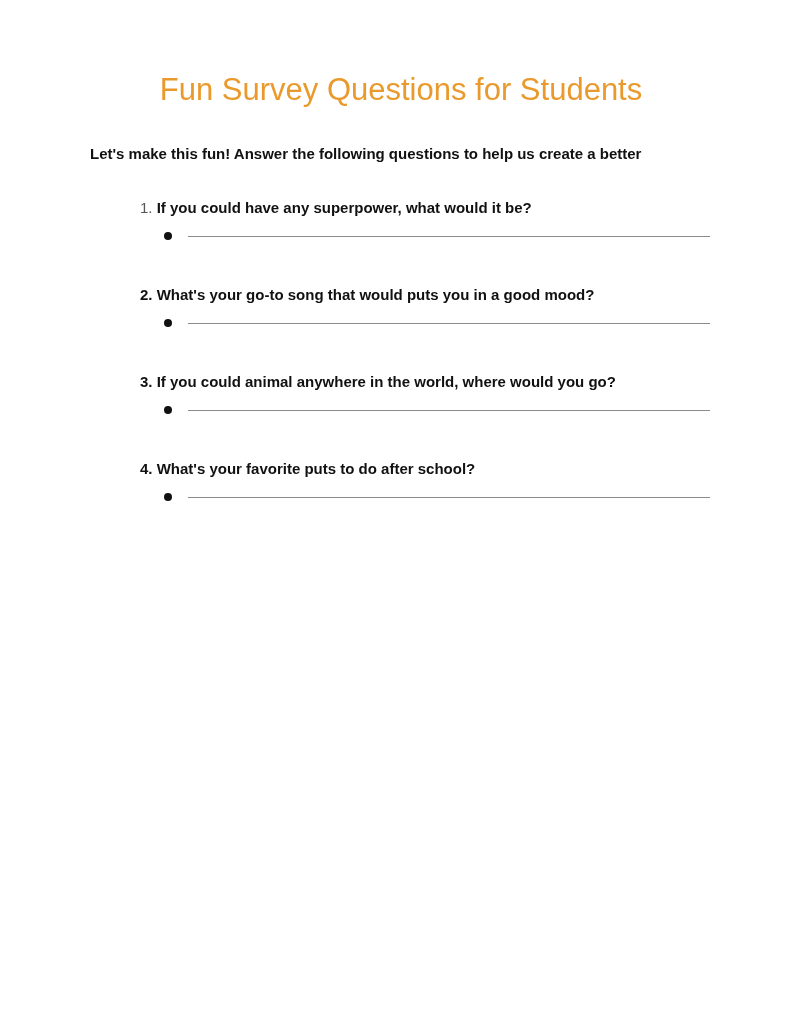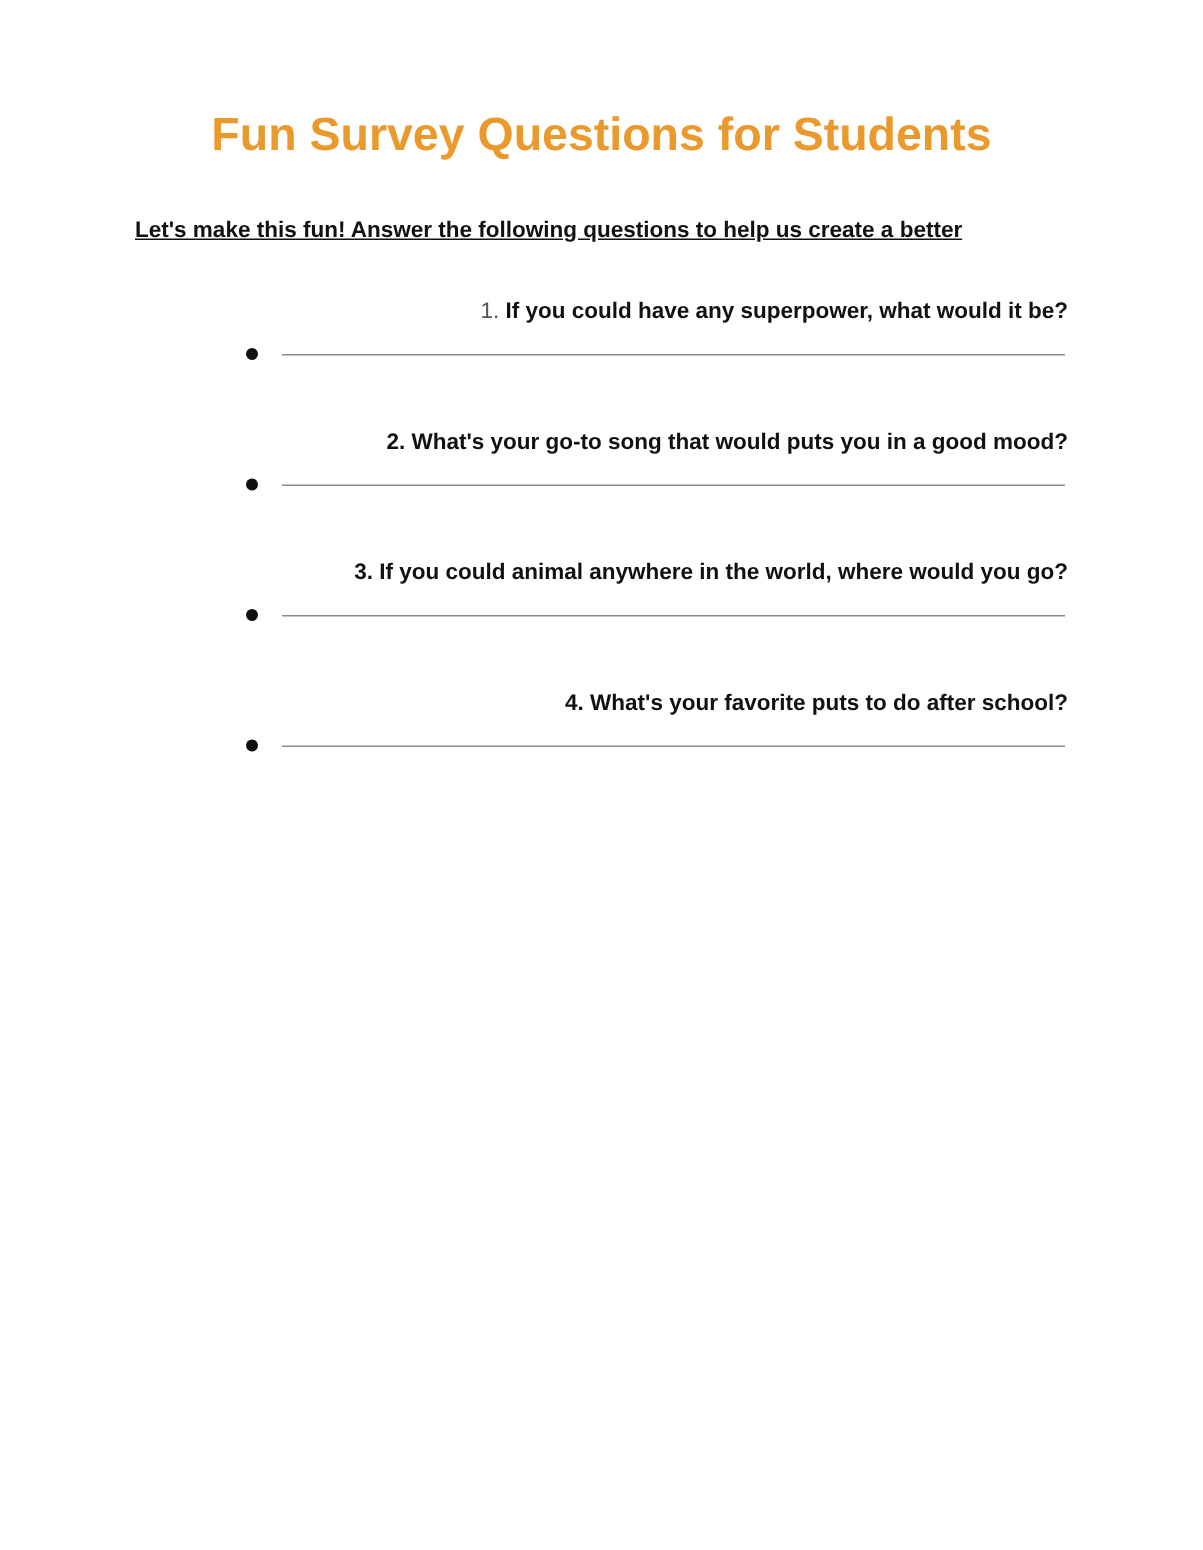--- a/index.html
+++ b/index.html
@@ -11,21 +11,21 @@
     font-family: "Liberation Sans", sans-serif;
     color: #111111;
     overflow: hidden;
   }
   .page { width: 100%; height: 100%; position: relative; }
 
   h1.doc-title {
     margin: 72px 0 0;
     text-align: center;
     font-size: 31px;
-    font-weight: bold;
+    font-weight: normal;
     color: #EA9A2D;
     line-height: 1.15;
   }
 
   .content { margin: 0 90px; }
 
   .subtitle {
     margin-top: 83px;
     font-size: 15px;
     font-weight: bold;
@@ -33,23 +33,23 @@
     padding-left: 2px;
   }
 
   .intro {
     margin-top: 31px;
     font-size: 15px;
     font-weight: bold;
     line-height: 29px;
     color: #111111;
   }
-  .intro span { display: block; text-decoration: underline; }
+  .intro span { display: block; }
 
-  .questions { margin-top: 31px; margin-left: 50px; text-align: right; }
+  .questions { margin-top: 31px; margin-left: 50px; }
 
   .q-line {
     font-size: 15px;
     line-height: 17px;
     margin: 0 0 16px;
   }
   .q-num { font-weight: normal; color: #565656; }
   .q-num.bold { font-weight: bold; color: #111111; }
   .q-text { font-weight: bold; color: #111111; }
 

